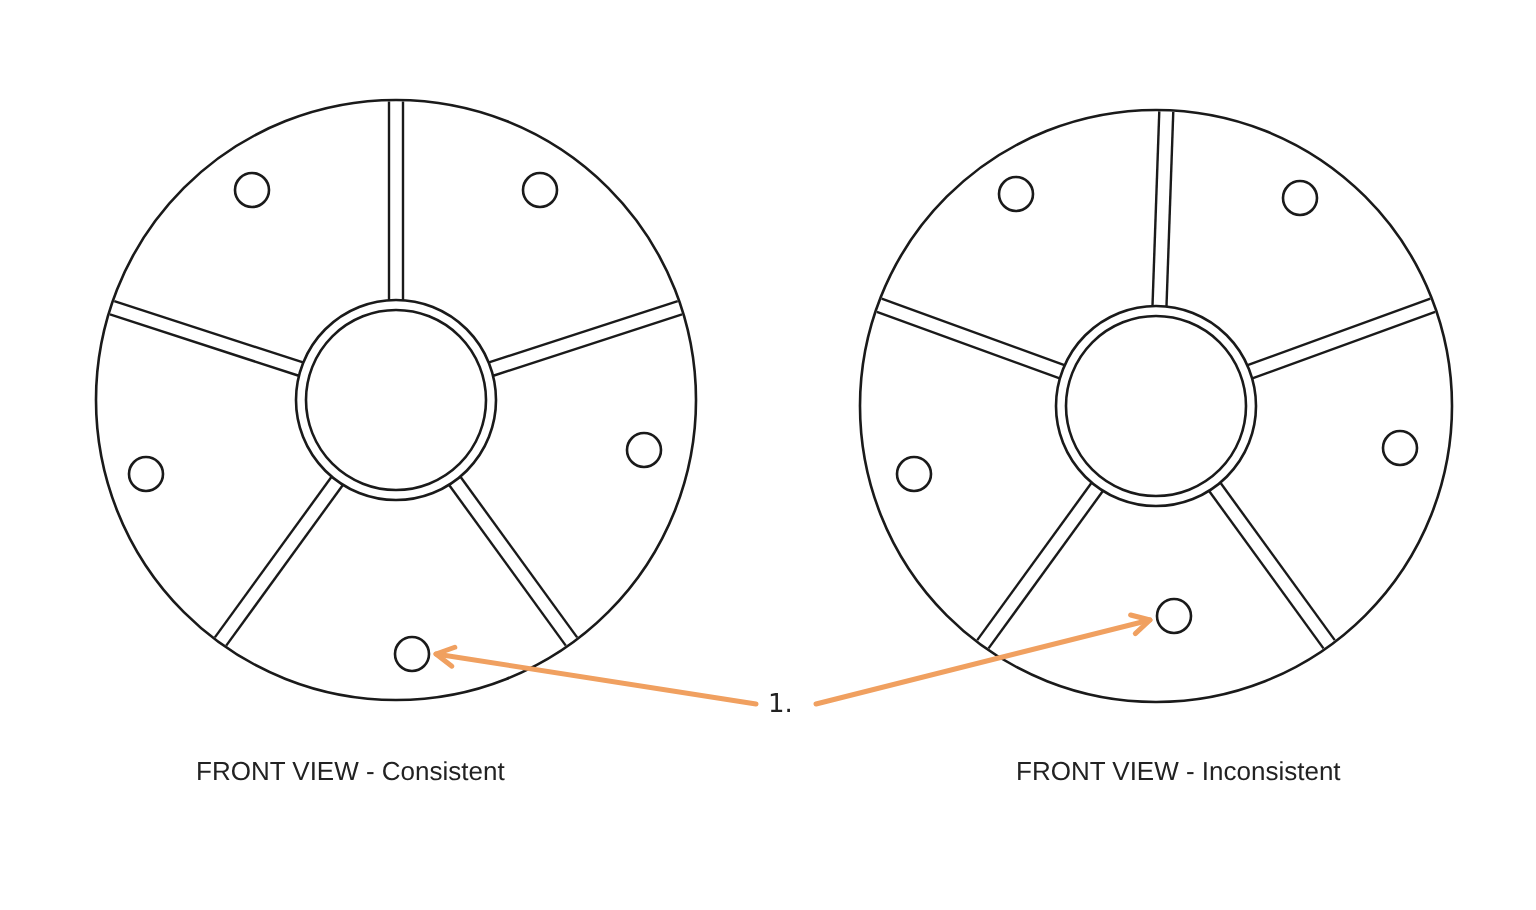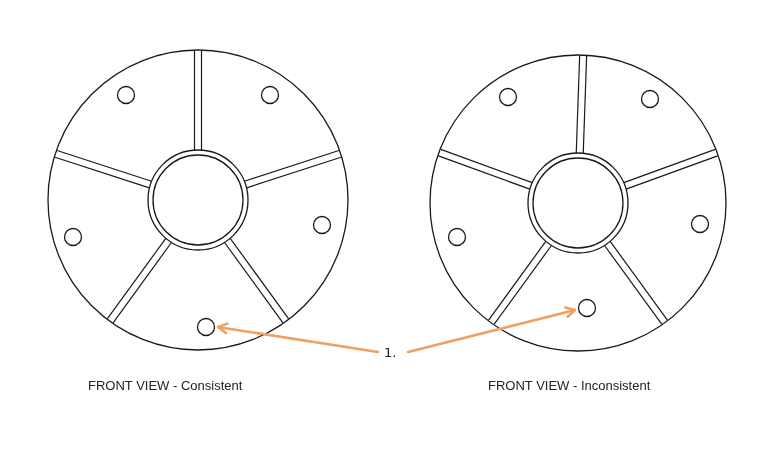--- a/index.html
+++ b/index.html
@@ -48,15 +48,15 @@
     <circle cx="650" cy="99" r="8.5" fill="#fff" stroke="#1a1a1a" stroke-width="1.3"></circle>
     <circle cx="457" cy="237" r="8.5" fill="#fff" stroke="#1a1a1a" stroke-width="1.3"></circle>
     <circle cx="700" cy="224" r="8.5" fill="#fff" stroke="#1a1a1a" stroke-width="1.3"></circle>
     <circle cx="587" cy="308" r="8.5" fill="#fff" stroke="#1a1a1a" stroke-width="1.3"></circle>
     <line x1="378" y1="352" x2="218" y2="327" stroke="#F0A060" stroke-width="2.5" stroke-linecap="round"></line>
     <polyline points="227.4107435073102,323.61800256658603 218,327 225.93049912784596,333.09156659515713" fill="none" stroke="#F0A060" stroke-width="2.5" stroke-linecap="round" stroke-linejoin="round"></polyline>
     <line x1="408" y1="352" x2="575" y2="310" stroke="#F0A060" stroke-width="2.5" stroke-linecap="round"></line>
     <polyline points="567.658532279457,316.78990807803945 575,310 565.3198774249512,307.4909709184567" fill="none" stroke="#F0A060" stroke-width="2.5" stroke-linecap="round" stroke-linejoin="round"></polyline>
   </svg>
 
-<div class="caption" style="left:88px; top:378px;text-align:right;">FRONT VIEW - Consistent</div>
-<div class="caption" style="left:488px; top:378px;text-align:right;">FRONT VIEW - Inconsistent</div>
+<div class="caption" style="left:98px; top:378px;text-align:right;">FRONT VIEW - Consistent</div>
+<div class="caption" style="left:508px; top:378px;text-align:right;">FRONT VIEW - Inconsistent</div>
 <div class="callout" style="left:384px; top:345px;">1.</div>
 
 </body></html>

